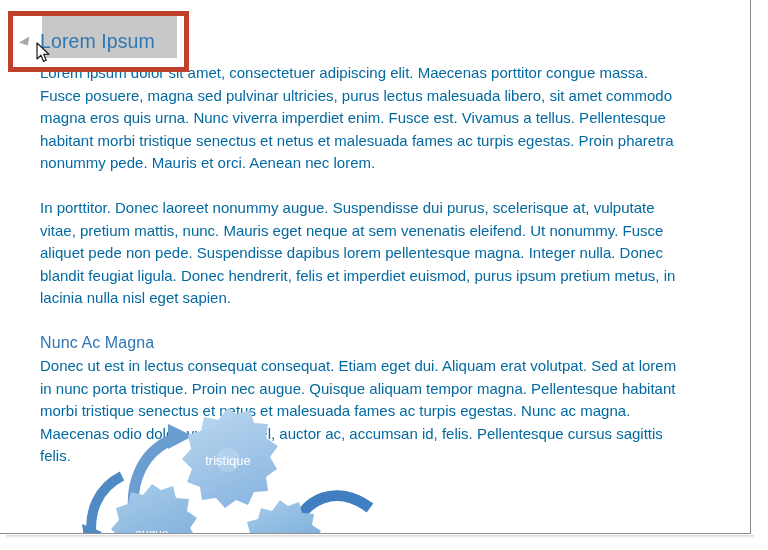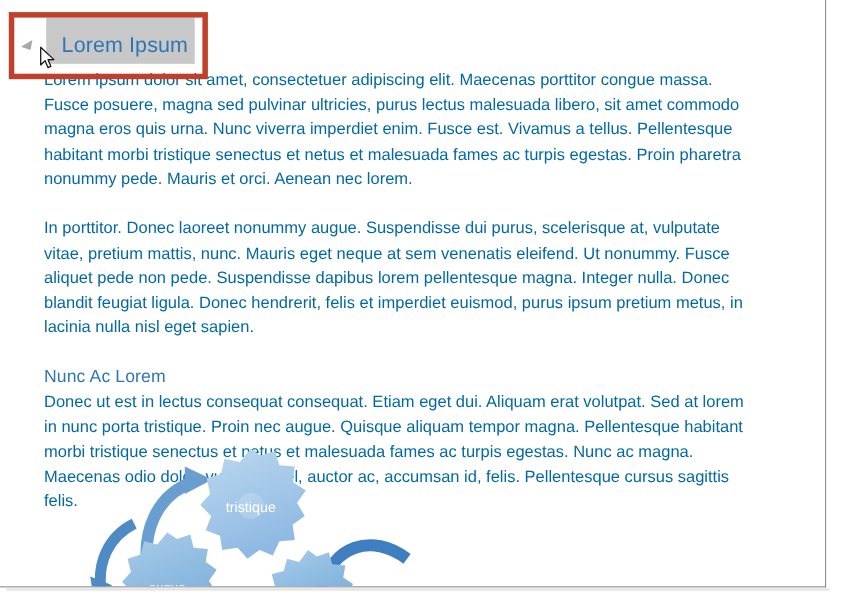--- a/index.html
+++ b/index.html
@@ -97,21 +97,21 @@
   .heading-highlight {
     position: absolute;
     left: 2px;
     top: -6px;
     width: 135px;
     height: 42px;
     background: #c8c8c8;
   }
   .heading-text-wrap {
     position: absolute;
-    left: 16px;
+    left: 0px;
     top: 6px;
   }
 
   
   .collapse-triangle {
     position: absolute;
     left: 20px;
     top: 39px;
     width: 0;
     height: 0;
@@ -179,21 +179,21 @@
       </div>
 
       <p class="doc-para">Lorem ipsum dolor sit amet, consectetuer adipiscing elit. Maecenas porttitor congue massa. Fusce posuere, magna sed pulvinar ultricies, purus lectus malesuada libero, sit amet commodo magna eros quis urna. Nunc viverra imperdiet enim. Fusce est. Vivamus a tellus. Pellentesque habitant morbi tristique senectus et netus et malesuada fames ac turpis egestas. Proin pharetra nonummy pede. Mauris et orci. Aenean nec lorem.</p>
 
       <div class="gap"></div>
 
       <p class="doc-para">In porttitor. Donec laoreet nonummy augue. Suspendisse dui purus, scelerisque at, vulputate vitae, pretium mattis, nunc. Mauris eget neque at sem venenatis eleifend. Ut nonummy. Fusce aliquet pede non pede. Suspendisse dapibus lorem pellentesque magna. Integer nulla. Donec blandit feugiat ligula. Donec hendrerit, felis et imperdiet euismod, purus ipsum pretium metus, in lacinia nulla nisl eget sapien.</p>
 
       <div class="gap"></div>
 
-      <h2 class="doc-heading2">Nunc Ac Lorem</h2>
+      <h2 class="doc-heading2">Nunc Ac Magna</h2>
 
       <p class="doc-para">Donec ut est in lectus consequat consequat. Etiam eget dui. Aliquam erat volutpat. Sed at lorem in nunc porta tristique. Proin nec augue. Quisque aliquam tempor magna. Pellentesque habitant morbi tristique senectus et netus et malesuada fames ac turpis egestas. Nunc ac magna. Maecenas odio dolor, vulputate vel, auctor ac, accumsan id, felis. Pellentesque cursus sagittis felis.</p>
     </div>
 
     <div class="collapse-triangle"></div>
 
     <div class="graphic">
       <svg width="420" height="132" viewBox="0 0 420 132" xmlns="http://www.w3.org/2000/svg">
         <defs>
           <linearGradient id="gearGradTop" x1="0" y1="0" x2="0.4" y2="1">

